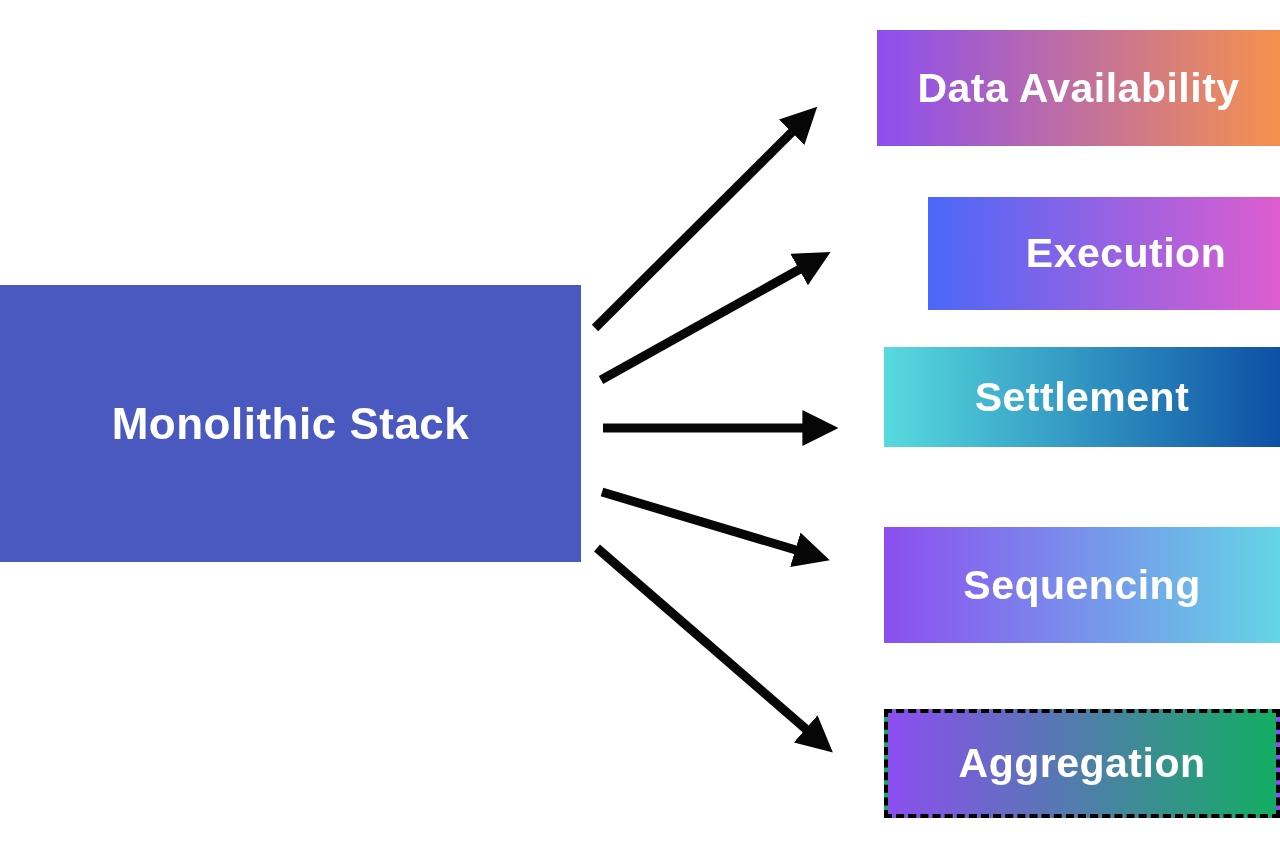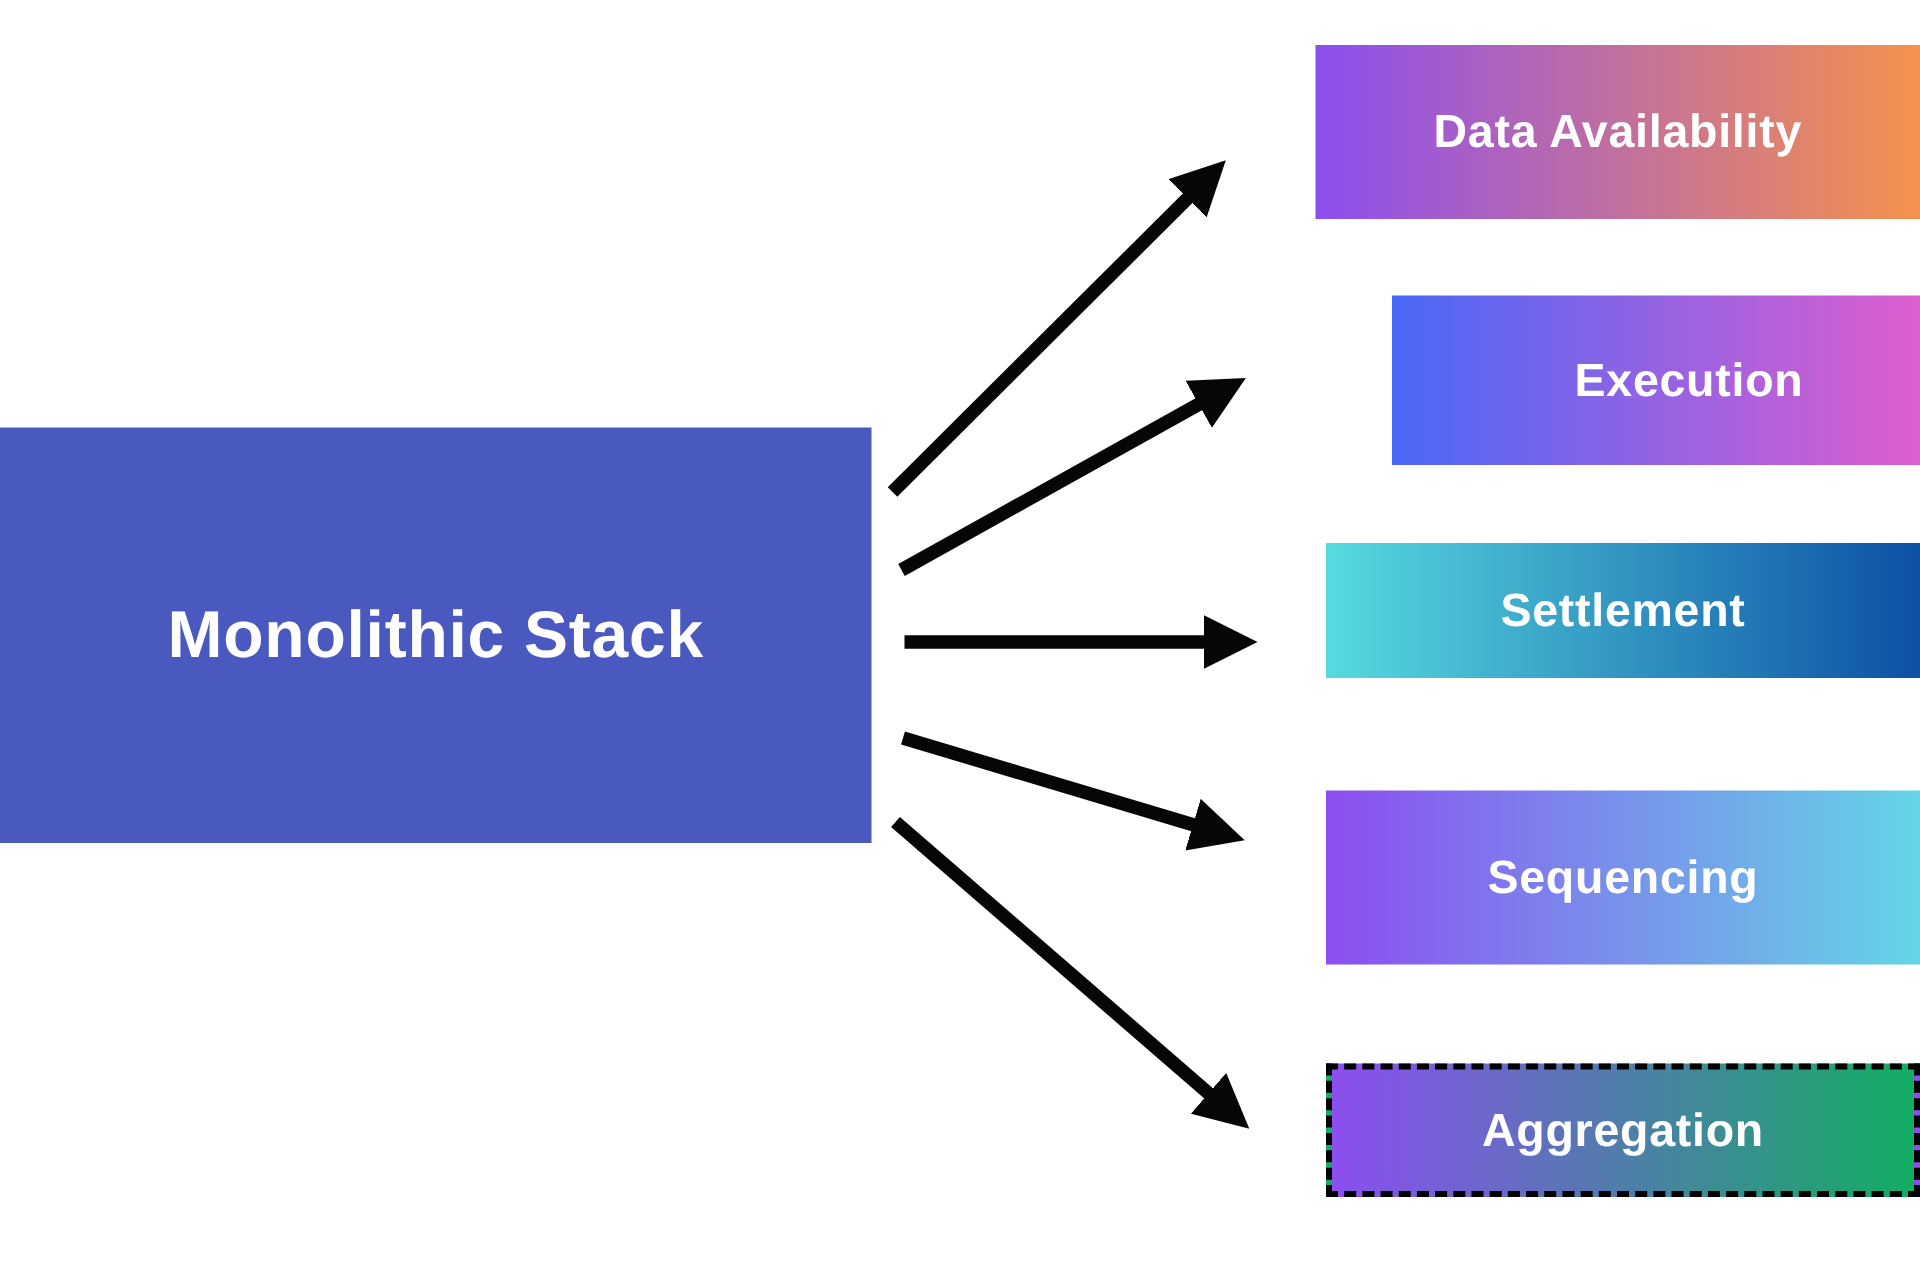--- a/index.html
+++ b/index.html
@@ -18,38 +18,38 @@
   .box {
     position: absolute;
     display: flex;
     align-items: center;
     justify-content: center;
     box-sizing: border-box;
   }
   .box .label {
     color: #ffffff;
     font-weight: 700;
-    font-size: 31px;
+    font-size: 41px;
     letter-spacing: 0.5px;
     text-align: center;
     white-space: nowrap;
   }
   .source-box {
     left: 0;
     top: 285px;
     width: 581px;
     height: 277px;
   }
   .source-box .label { font-size: 44px; }
   .target-box { left: 884px; width: 396px; }
   .t0 { left: 877px; width: 403px; top: 30px;  height: 116px; }
   .t1 { top: 197px; height: 113px; margin-left: 44px; }
-  .t2 { top: 362px; height: 90px; }
+  .t2 { top: 347px; height: 100px; }
   .t3 { top: 527px; height: 116px; }
-  .t4 { top: 709px; height: 89px; }
+  .t4 { top: 709px; height: 109px; }
   .dashed { border: 4px dashed #000000; }
   .arrows-layer {
     position: absolute;
     left: 0;
     top: 0;
     width: 1280px;
     height: 853px;
     pointer-events: none;
   }
 </style>

